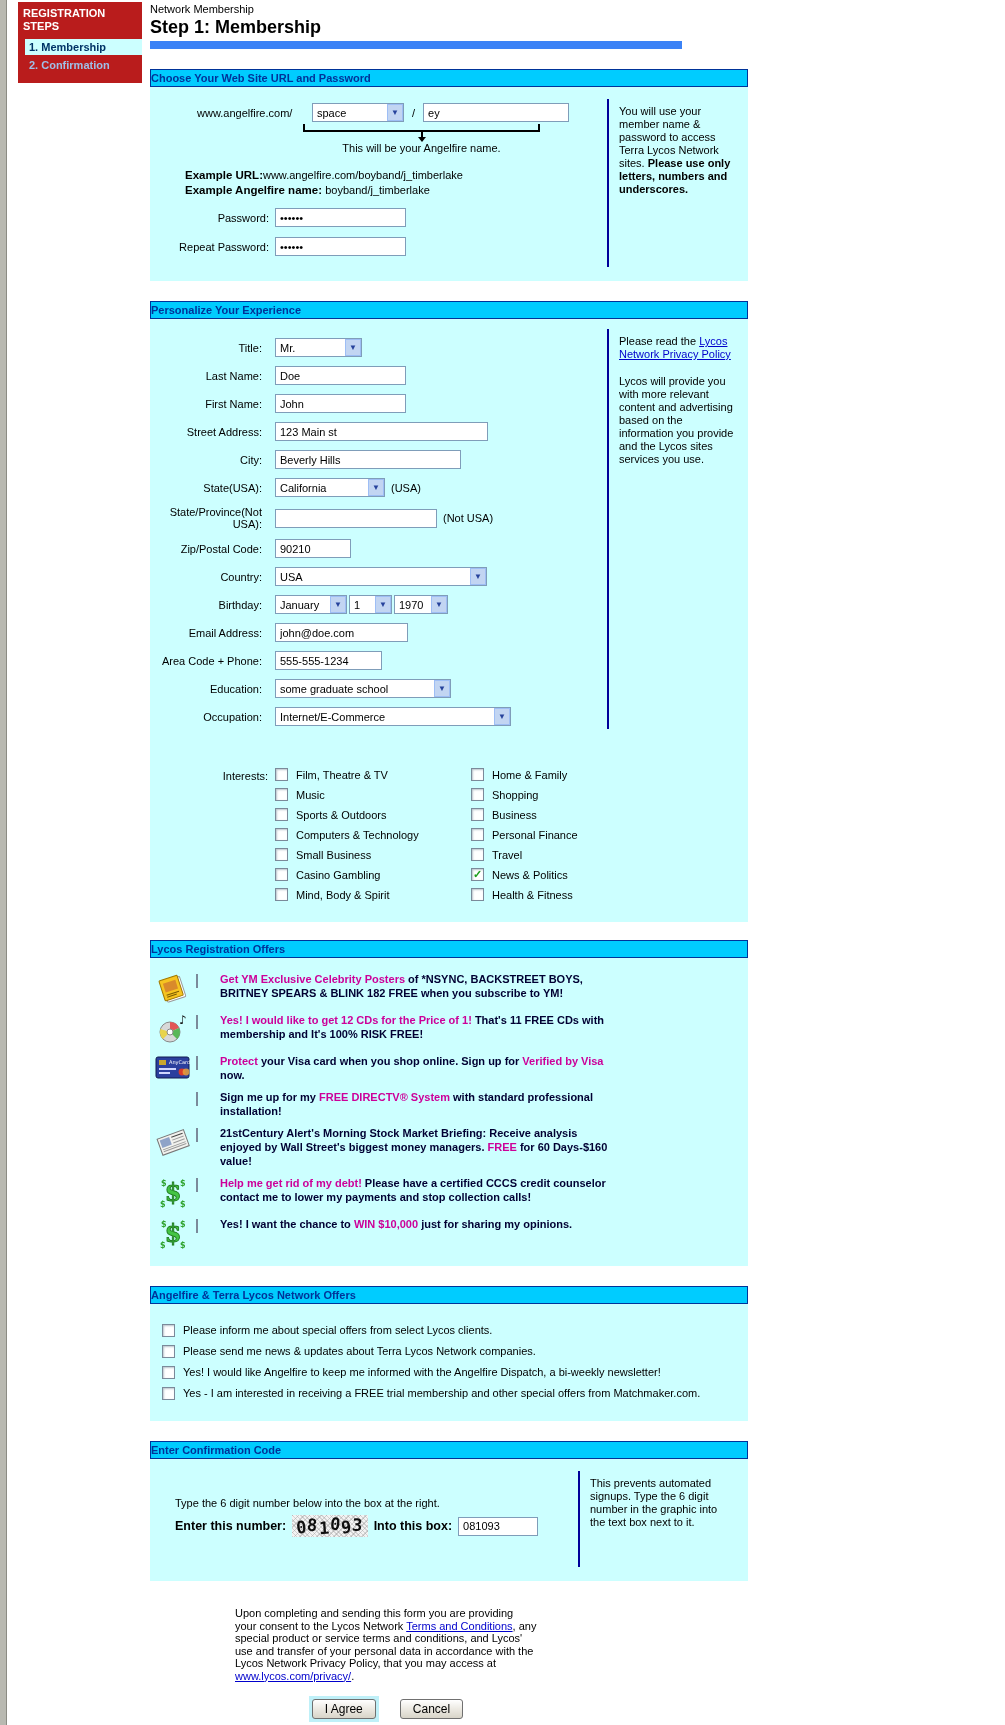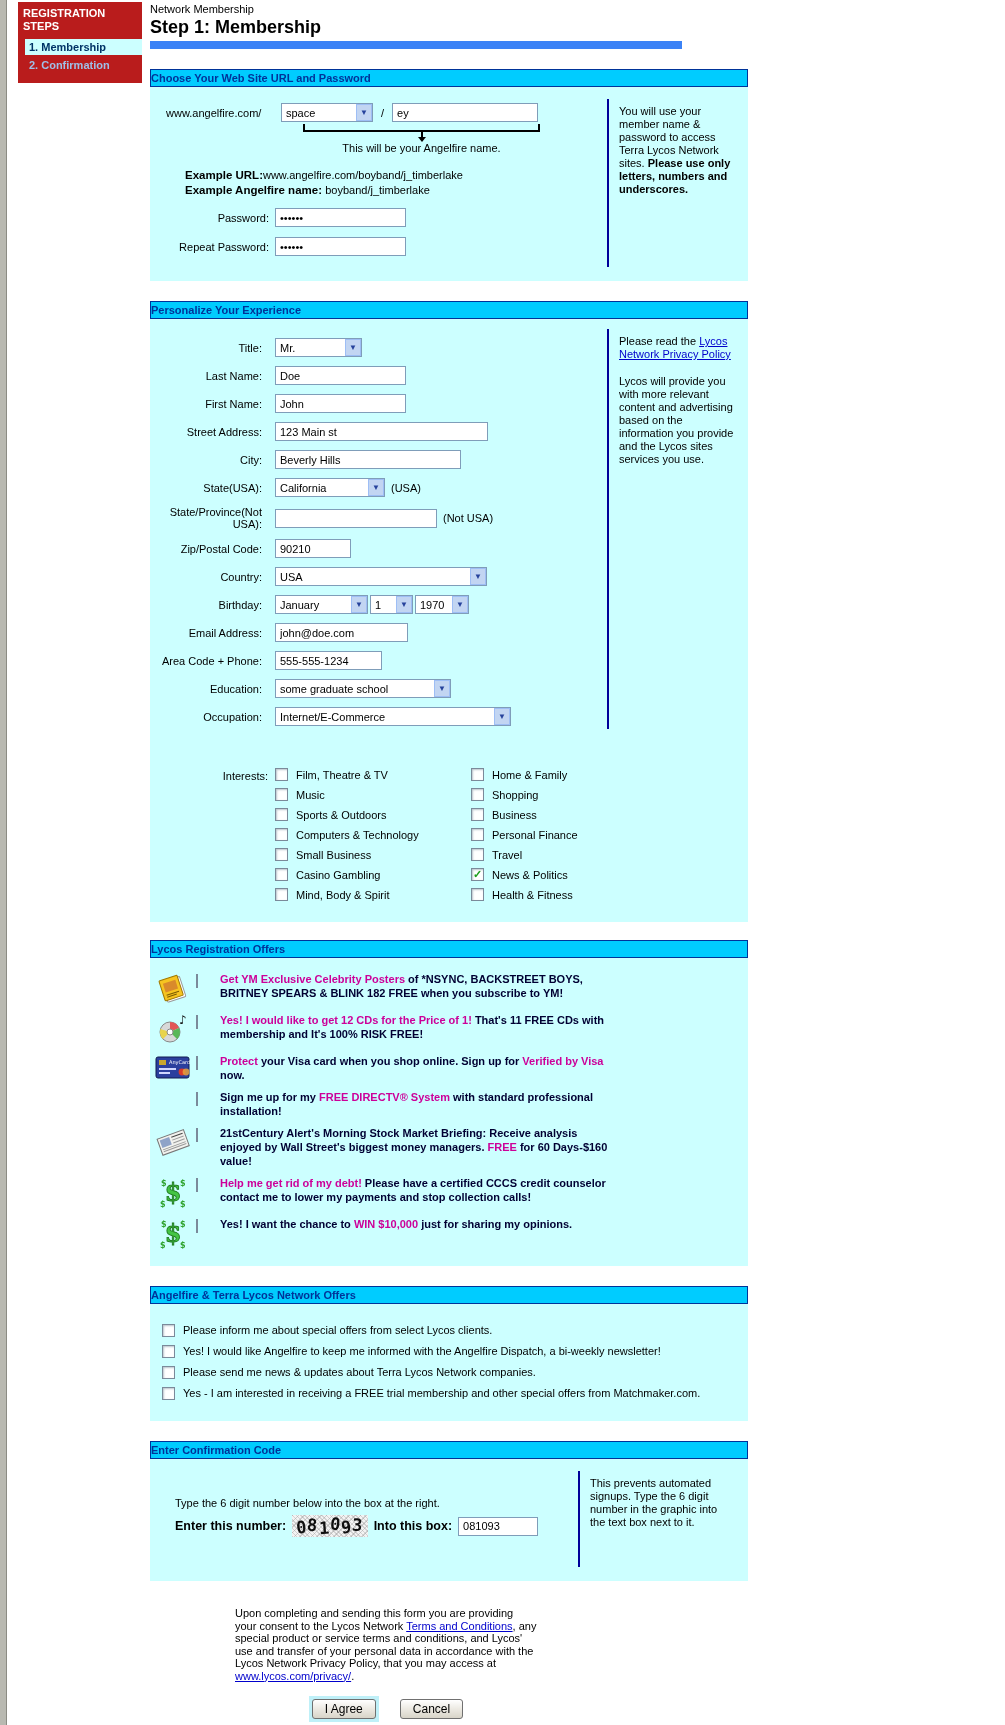--- a/index.html
+++ b/index.html
@@ -31,21 +31,21 @@
 
   .section { margin-top:20px; }
   .sec-bar { background:#00CCFF; border:1px solid #003399; color:#003399;
     font-weight:bold; font-size:11px; padding:2px 0; }
   .sec-body { background:#CCFFFF; display:flex; padding:12px 0 14px 0; }
   .col-form { flex:0 0 457px; }
   .col-note { border-left:2px solid #000099; padding:6px 6px 6px 10px; width:139px;
     color:#000; line-height:13px; align-self:flex-start; }
 
   
-  .url-row { display:flex; align-items:center; margin-left:16px; margin-top:4px; }
+  .url-row { display:flex; align-items:center; margin-left:47px; margin-top:4px; }
   .url-label { width:115px; }
   .brace-wrap { margin-left:153px; width:237px; margin-top:2px; }
   .brace { height:8px; border:2px solid #000; border-top:none; }
   .brace-stem { width:2px; height:5px; background:#000; margin:0 auto; }
   .brace-arrow { width:0; height:0; border-left:4px solid transparent; border-right:4px solid transparent;
     border-top:5px solid #000; margin:0 auto; }
   .brace-caption { text-align:center; font-size:11px; margin-top:0px; }
   .examples { margin:14px 0 0 35px; line-height:15px; }
   .examples b { font-size:11.5px; }
   .pw-row { display:flex; align-items:center; margin-top:10px; }
@@ -214,21 +214,21 @@
         </div>
         <div class="frow">
           <label>Country:</label>
           <span class="sel" style="width:212px">
             <span class="txt">USA</span>
               <span class="btn">▼</span>
           </span>
         </div>
         <div class="frow">
           <label>Birthday:</label>
-          <span class="sel" style="width:93px">
+          <span class="sel" style="width:72px">
             <span class="txt">January</span>
               <span class="btn">▼</span>
           </span>
           <span class="sel" style="width:43px;margin-left:2px">
             <span class="txt">1</span>
               <span class="btn">▼</span>
           </span>
           <span class="sel" style="width:54px;margin-left:2px">
             <span class="txt">1970</span>
               <span class="btn">▼</span>
@@ -428,25 +428,25 @@
 
   <div class="section">
     <div class="sec-bar">Angelfire &amp; Terra Lycos Network Offers</div>
     <div class="net-body" id="net-offers-holder">
         <div class="net-row">
           <span class="cb"></span>
           <span class="lbl">Please inform me about special offers from select Lycos clients.</span>
         </div>
         <div class="net-row">
           <span class="cb"></span>
-          <span class="lbl">Yes! I would like Angelfire to keep me informed with the Angelfire Dispatch, a bi-weekly newsletter!</span>
+          <span class="lbl">Please send me news &amp; updates about Terra Lycos Network companies.</span>
         </div>
         <div class="net-row">
           <span class="cb"></span>
-          <span class="lbl">Please send me news &amp; updates about Terra Lycos Network companies.</span>
+          <span class="lbl">Yes! I would like Angelfire to keep me informed with the Angelfire Dispatch, a bi-weekly newsletter!</span>
         </div>
         <div class="net-row">
           <span class="cb"></span>
           <span class="lbl">Yes - I am interested in receiving a FREE trial membership and other special offers from Matchmaker.com.</span>
         </div>
       </div>
   </div>
 
   <div class="section">
     <div class="sec-bar">Enter Confirmation Code</div>

